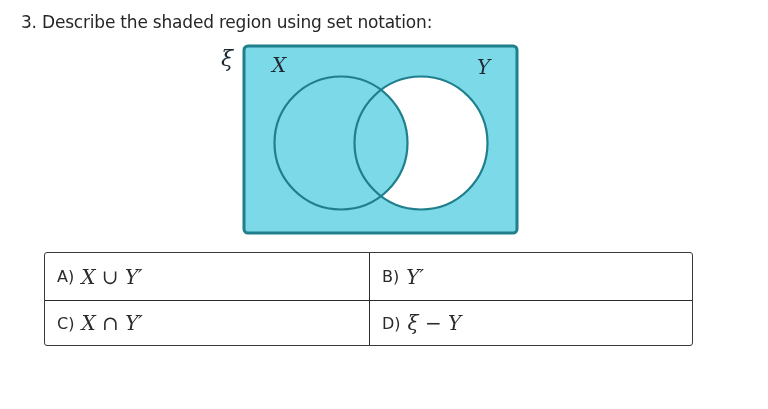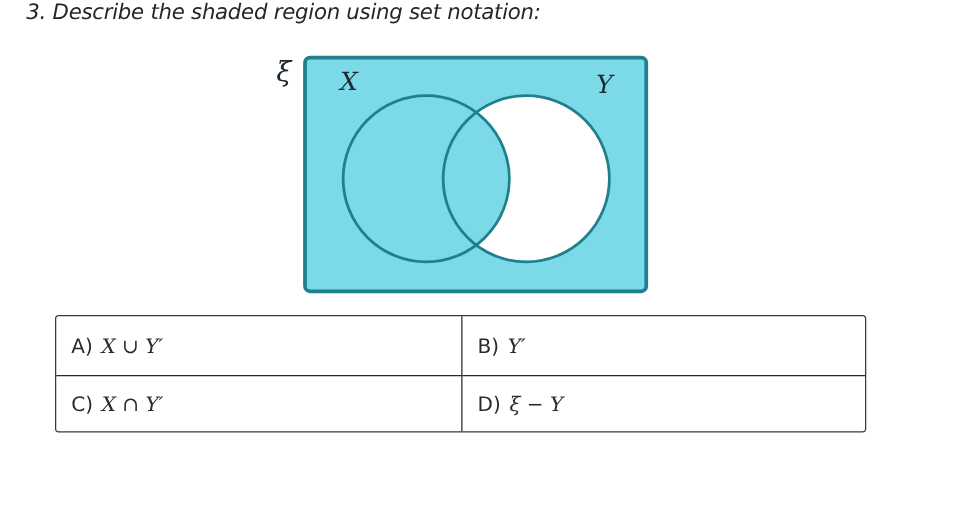--- a/index.html
+++ b/index.html
@@ -11,26 +11,25 @@
       width: 768px;
       height: 409px;
       position: relative;
       overflow: hidden;
       font-family: "DejaVu Sans", sans-serif;
       color: #2a2a2a;
     }
     .question {
       position: absolute;
       left: 21px;
-      top: 0;
+      top: 12px;
       font-size: 17px;
       letter-spacing: -0.2px;
       color: #262626;
       white-space: nowrap;
-      font-style: italic;
     }
     .venn {
       position: absolute;
       left: 0;
       top: 0;
     }
     .venn-label {
       position: absolute;
       font-family: "DejaVu Serif", serif;
       font-style: italic;
@@ -69,21 +68,21 @@
       box-sizing: border-box;
     }
     .option-cell.left { border-right: 1.5px solid #2a2a2a; }
     .option-cell.top { border-bottom: 1.5px solid #2a2a2a; }
     .option-letter {
       margin-right: 7px;
     }
     .option-expr {
       font-family: "DejaVu Serif", serif;
       font-style: italic;
-      font-size: 16px;
+      font-size: 20px;
       color: #2a2a2a;
     }
   </style>
 </head>
 <body>
 
 <div class="question">3. Describe the shaded region using set notation:</div>
 
 <div>
   <span class="universal-symbol">ξ</span>

